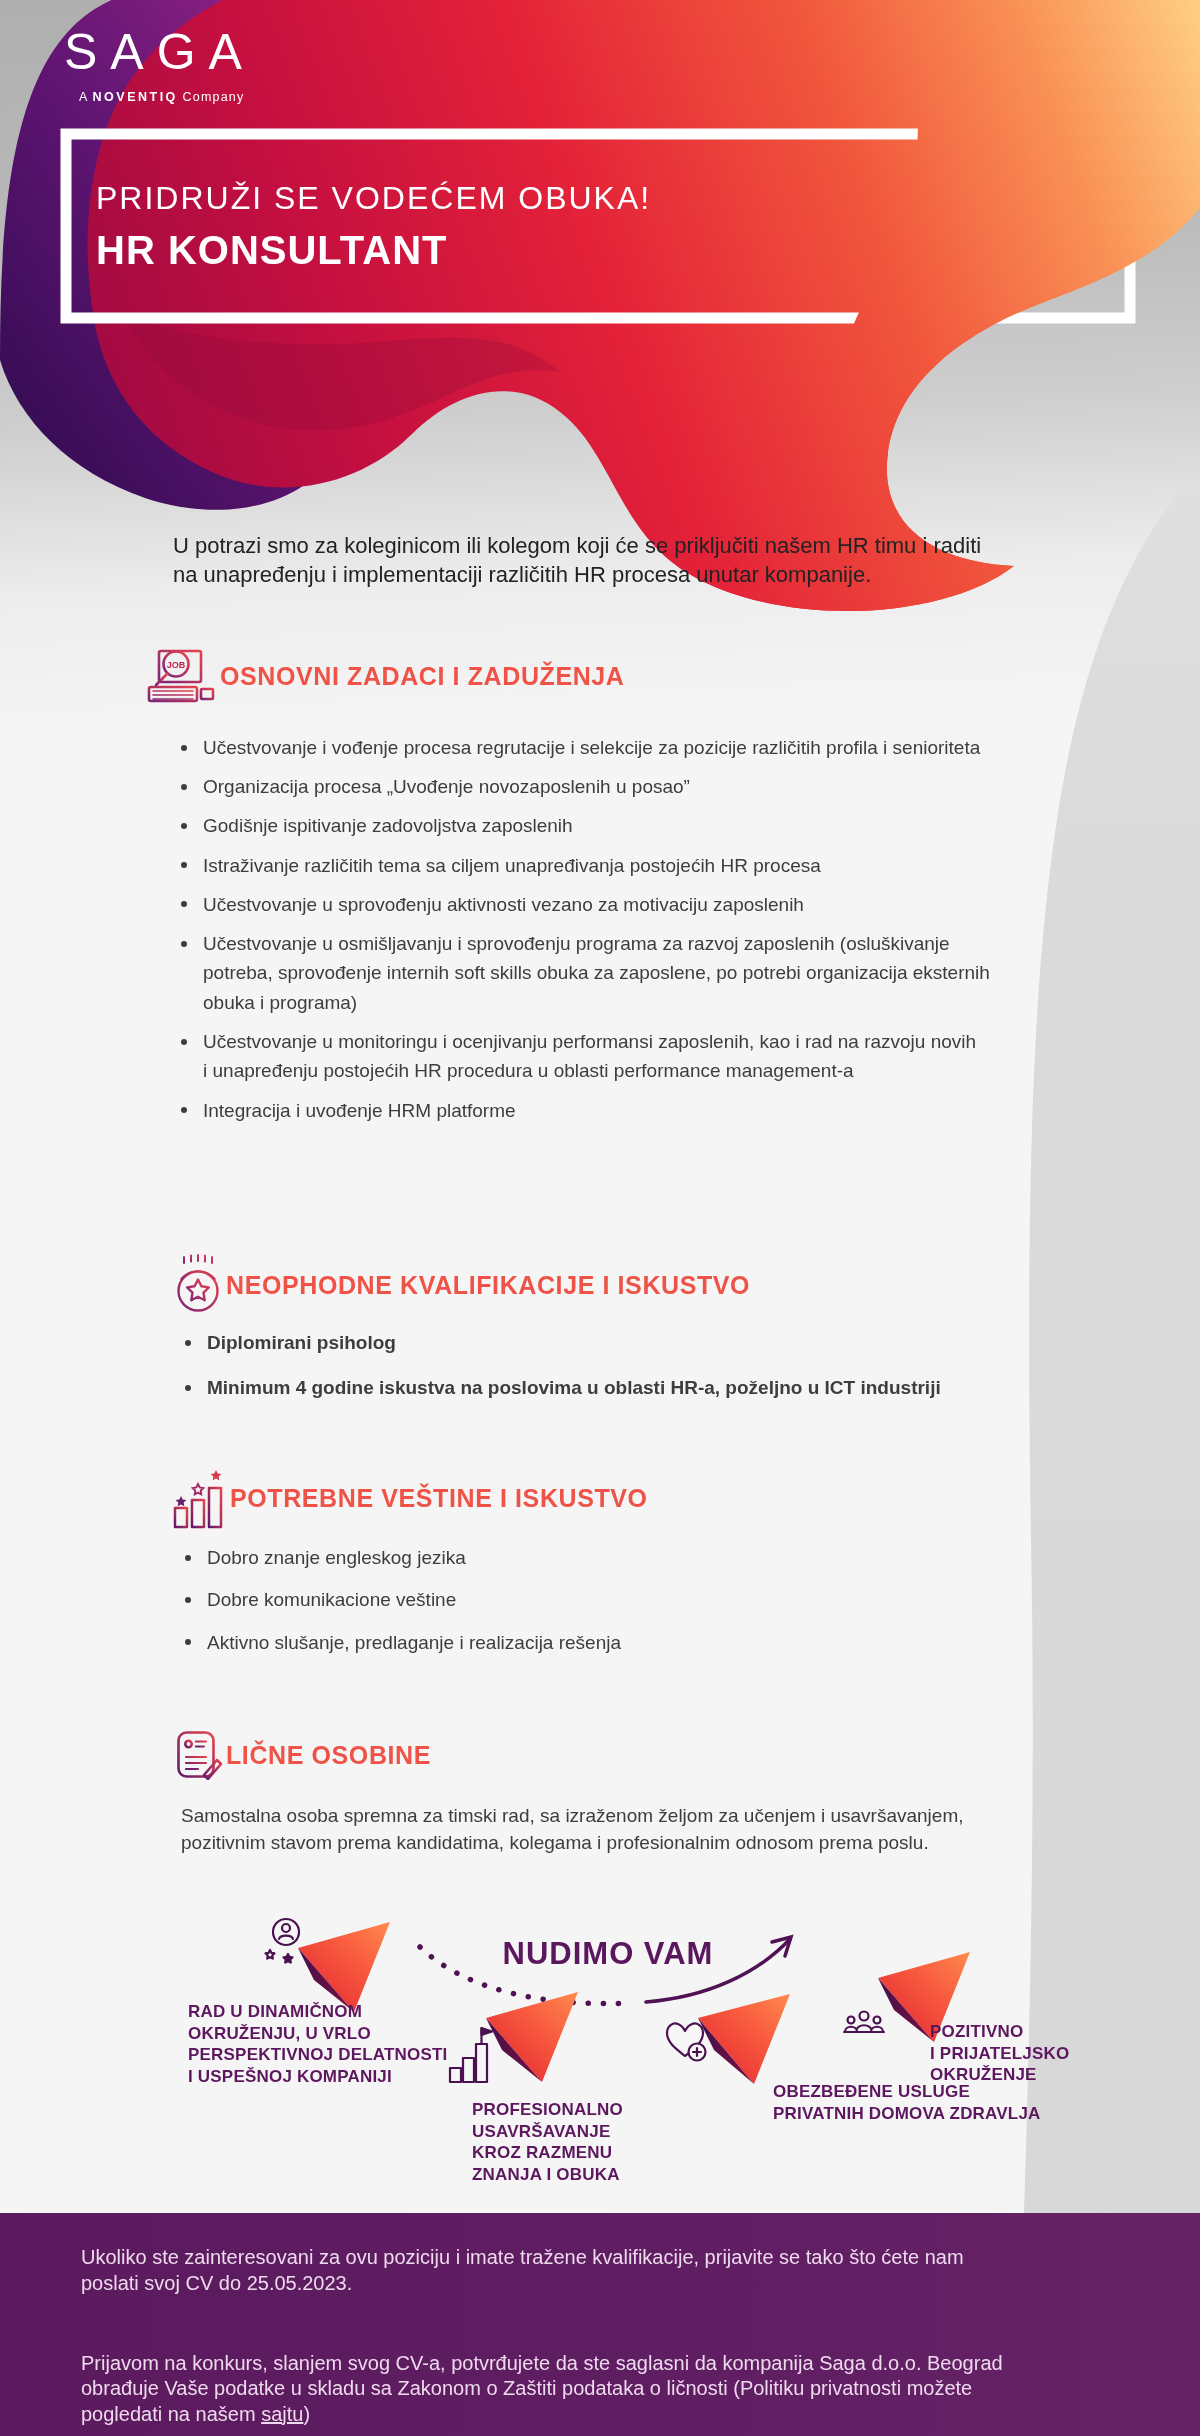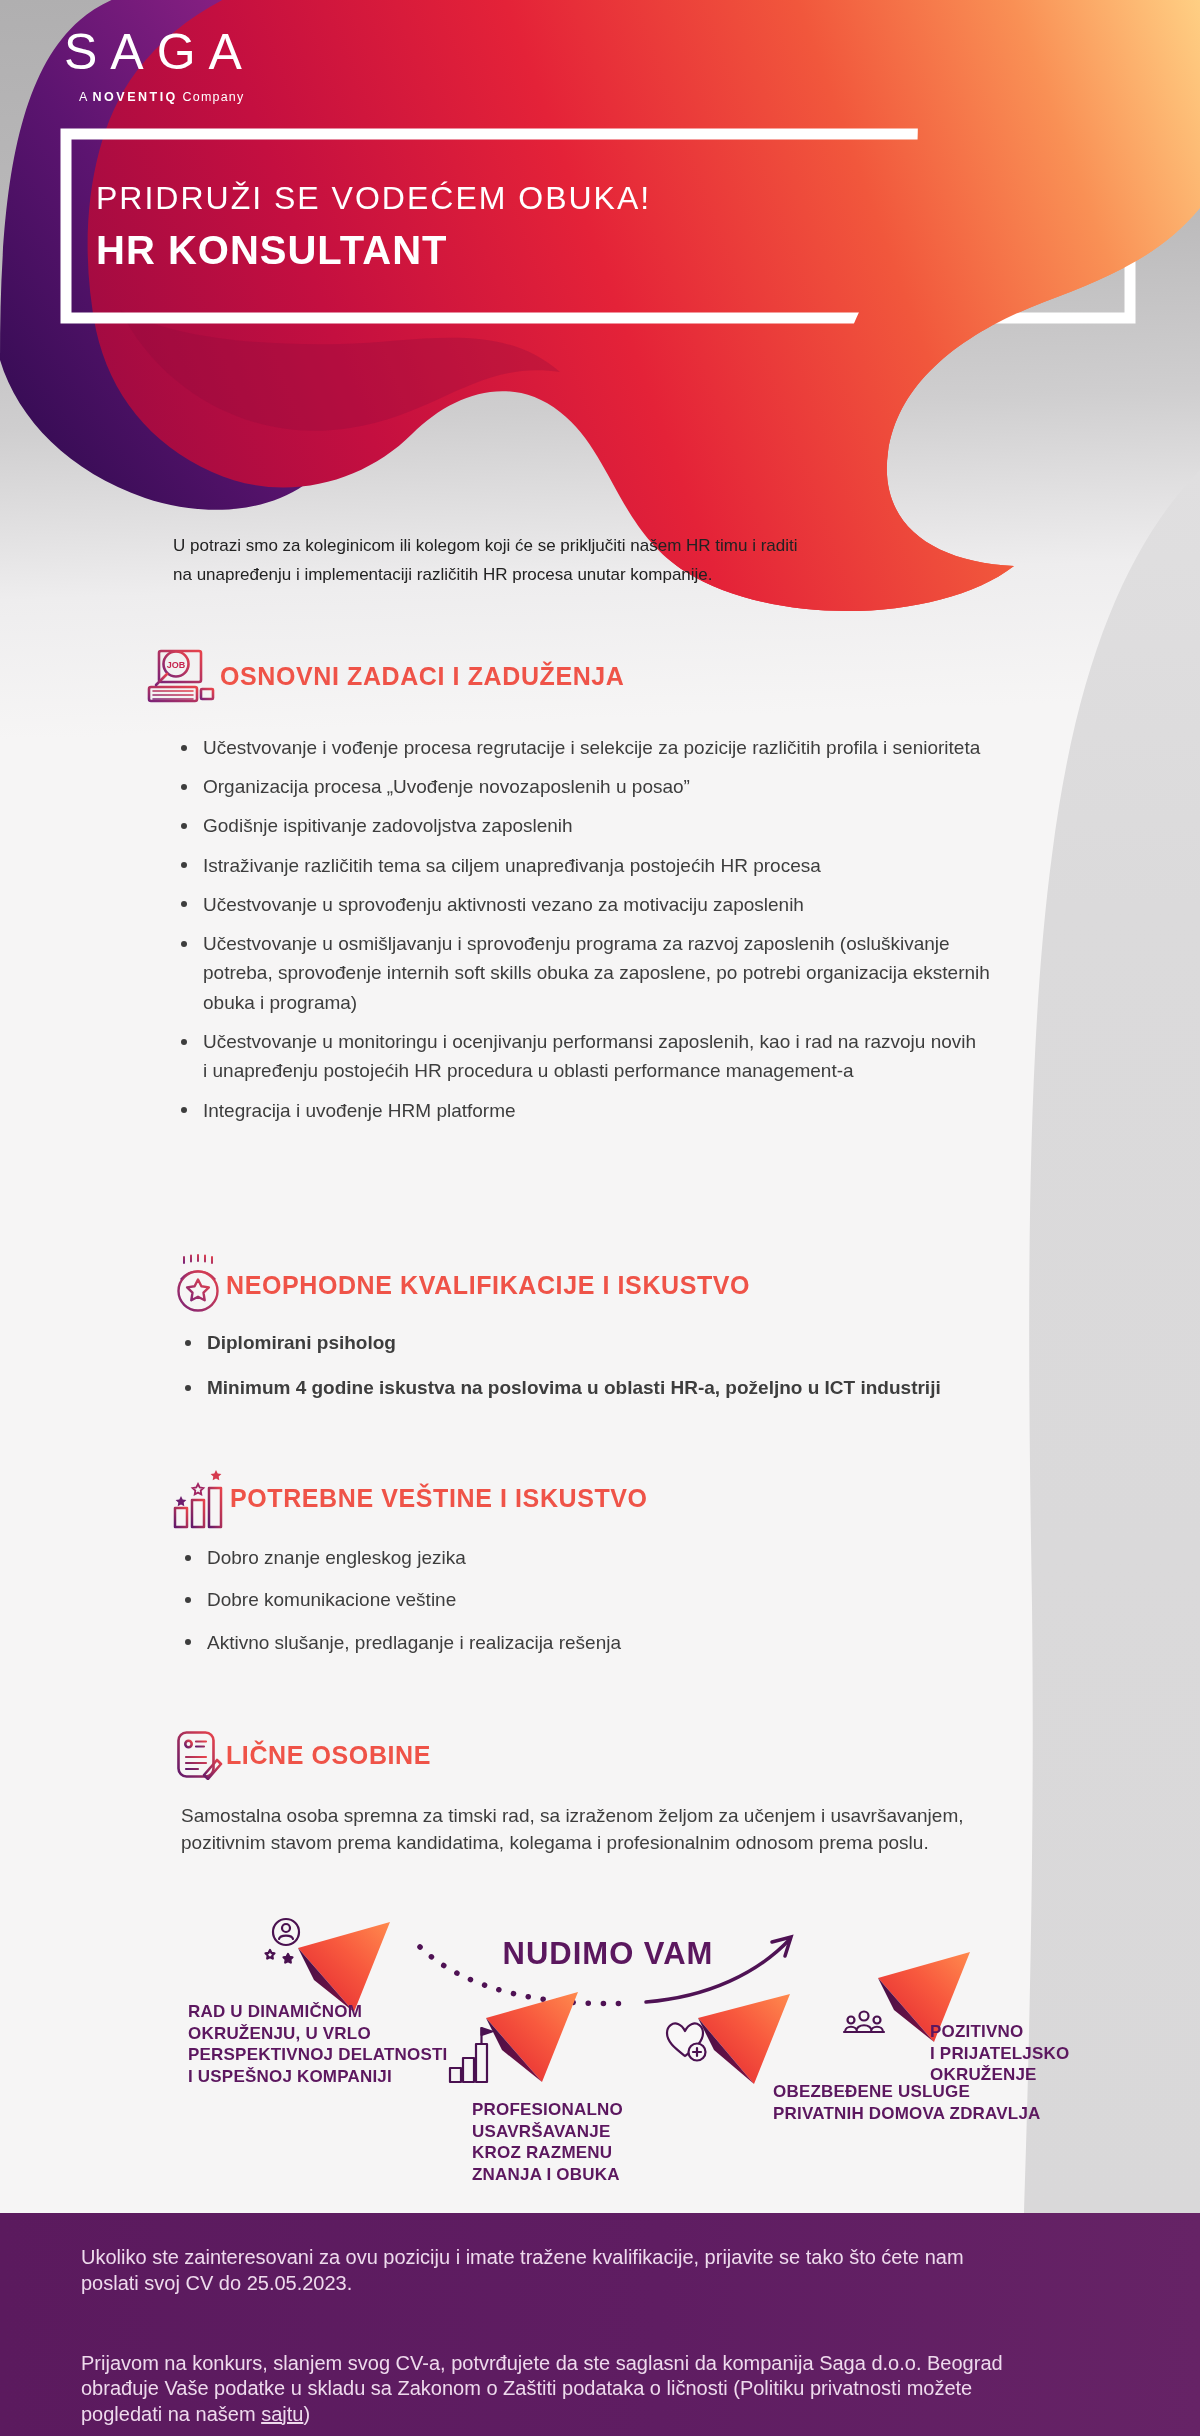--- a/index.html
+++ b/index.html
@@ -14,21 +14,21 @@
   .header-art{left:0;top:0;z-index:1;}
   .right-swoosh{left:1000px;top:425px;z-index:1;}
   
   .logo{left:64px;top:26px;z-index:3;color:#fff;font-size:50px;font-weight:300;letter-spacing:13px;line-height:52px;}
   .logo-sub{left:79px;top:90px;z-index:3;color:#fff;font-size:12.5px;letter-spacing:1.2px;}
   .logo-sub .b{font-weight:700;letter-spacing:2.5px;text-align:center;}
   
   .hero-tagline{left:96px;top:180px;z-index:3;color:#fff;font-size:32px;font-weight:300;letter-spacing:2px;}
   .hero-position{left:96px;top:228px;z-index:3;color:#fff;font-size:40px;font-weight:700;letter-spacing:1px;}
   
-  .intro{left:173px;top:531px;z-index:3;color:#222;font-size:17px;line-height:29px;white-space:pre-line;}
+  .intro{left:173px;top:531px;z-index:3;color:#222;font-size:22px;line-height:29px;white-space:pre-line;}
   
   .sec-head{z-index:3;display:flex;align-items:center;gap:2px;}
   .sec-head .ttl{color:#ef5348;font-size:25px;font-weight:700;letter-spacing:0.6px;}
   .head1{left:144px;top:646px;}
   .head2{left:172px;top:1254px;}
   .head3{left:172px;top:1466px;}
   .head4{left:176px;top:1730px;}
   
   ul.blist{z-index:3;margin:0;padding:0;list-style:none;width:950px;color:#3d3d3d;font-size:19px;}
   ul.blist li{position:relative;line-height:29.4px;white-space:pre-line;padding-left:0;}

